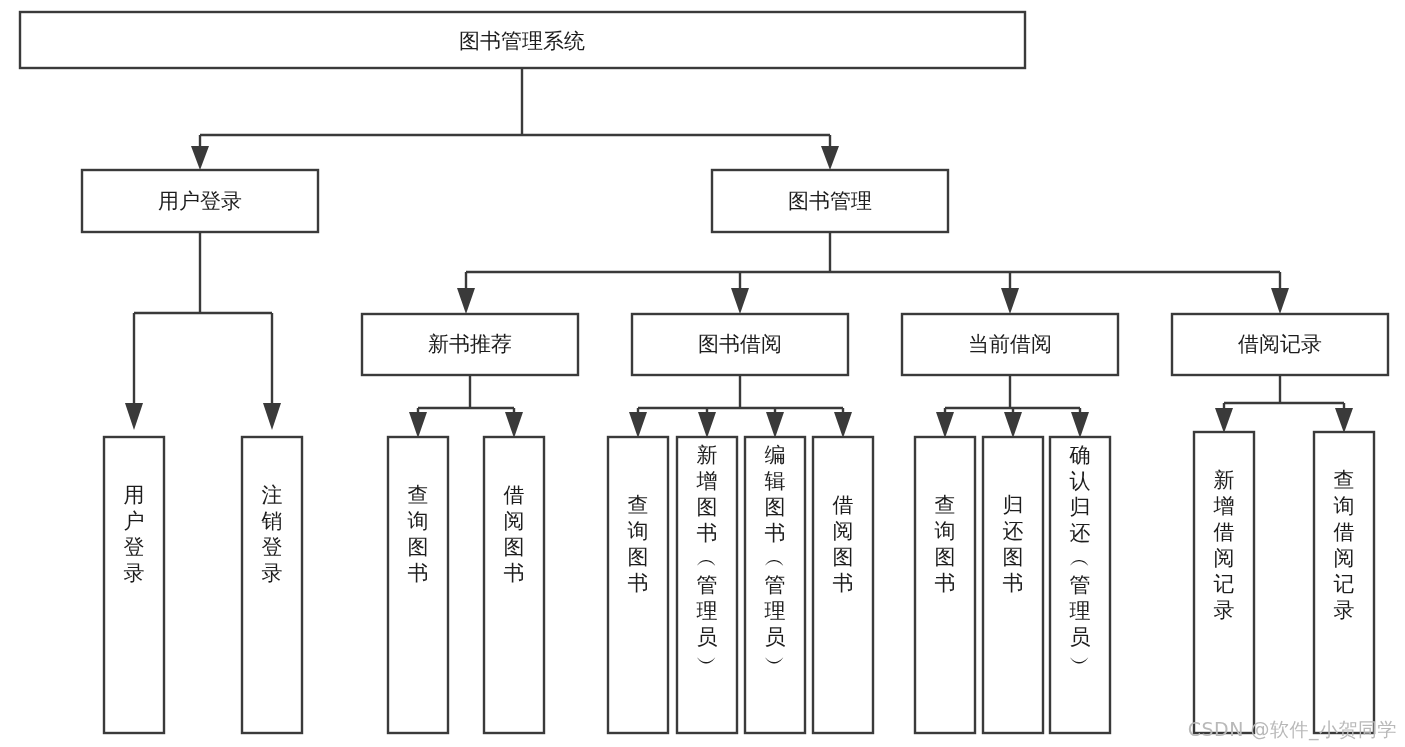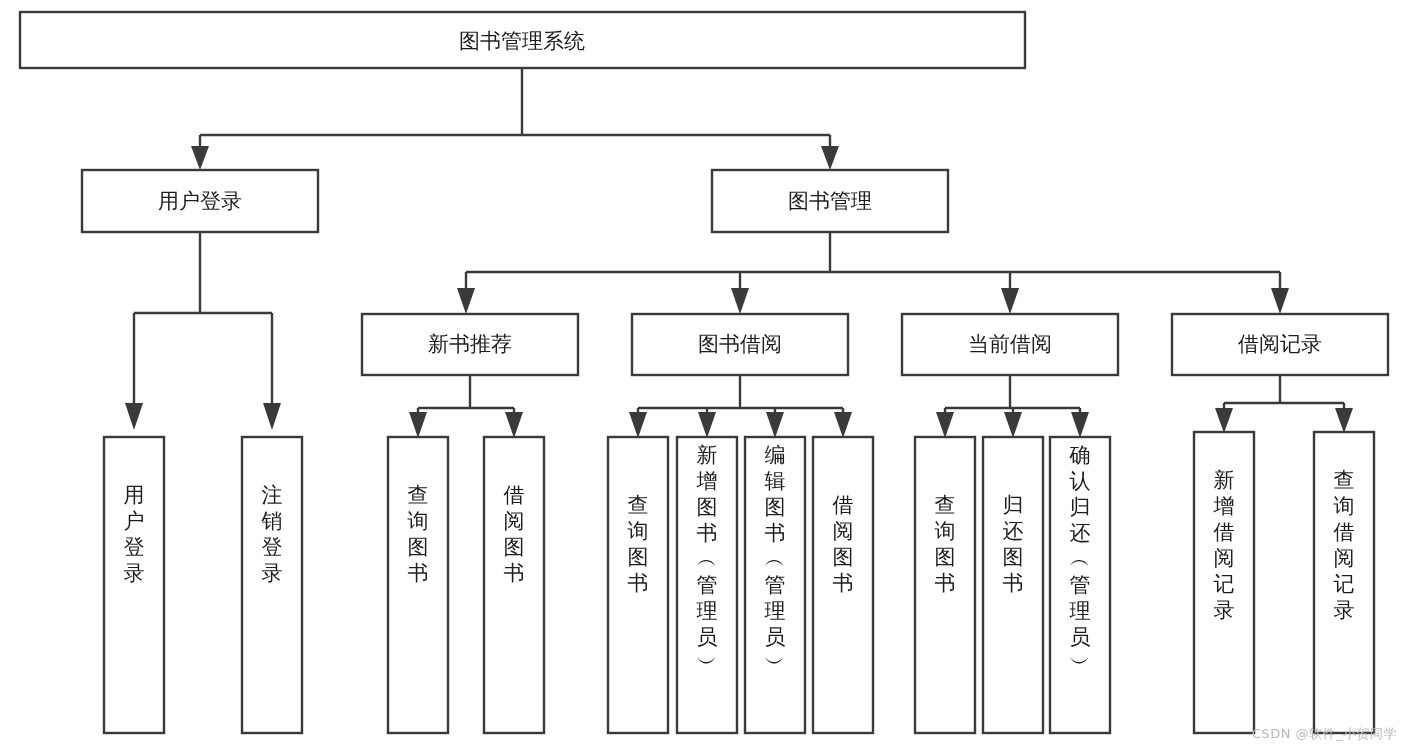--- a/index.html
+++ b/index.html
@@ -52,21 +52,21 @@
     font-family: "DejaVu Sans", "Liberation Sans", sans-serif;
     font-size: 21px;
     fill: #1d1d1d;
     text-anchor: middle;
   }
   .watermark-text {
     position: absolute;
     right: 8px;
     bottom: 4px;
     font-family: "DejaVu Sans", "Liberation Sans", sans-serif;
-    font-size: 13px;
+    font-size: 19px;
     color: #b9b9b9;
     white-space: nowrap;
     letter-spacing: 0.5px;
     pointer-events: none;
   }
 </style>
 </head>
 <body>
 
 <div id="diagram-root">

